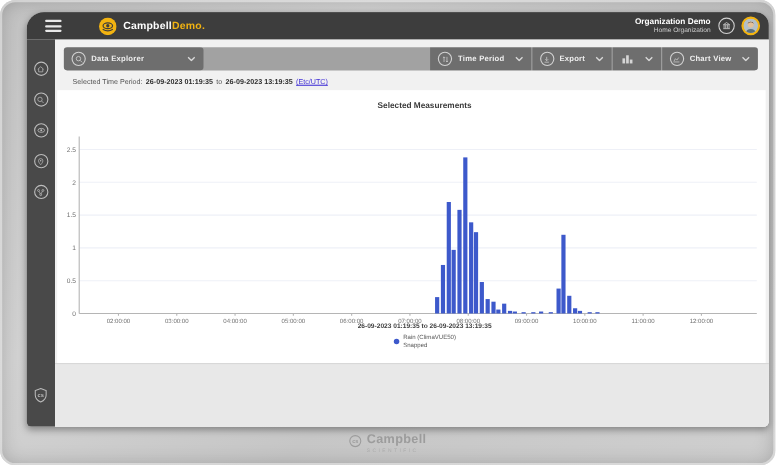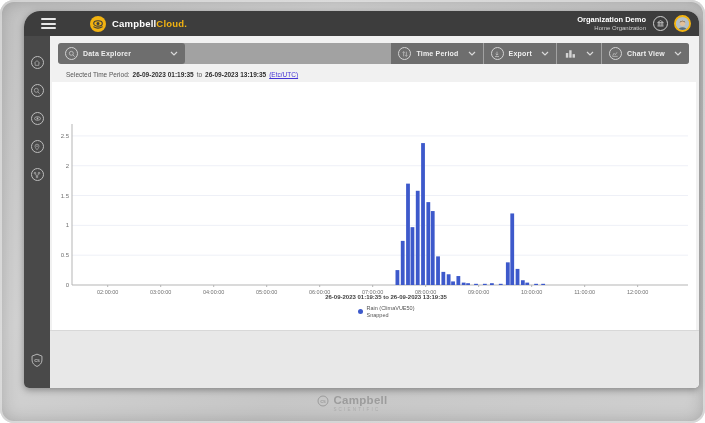--- a/index.html
+++ b/index.html
@@ -81,21 +81,21 @@
         <i></i>
           <i></i>
           <i></i>
       </div>
       <svg class="logo-circle" viewBox="0 0 16 16">
         <circle cx="8" cy="8" r="8" fill="#f2b311"></circle>
         <ellipse cx="8" cy="7.4" rx="4.3" ry="2.7" fill="none" stroke="#3d3d3d" stroke-width="1.1"></ellipse>
         <circle cx="8" cy="7.4" r="1.5" fill="#3d3d3d"></circle>
         <path d="M3.4 10.6c2.8 1.9 6.4 1.9 9.2 0" fill="none" stroke="#3d3d3d" stroke-width="1.1"></path>
       </svg>
-      <div class="wordmark"><span>Campbell</span><span class="gold">Cloud.</span></div>
+      <div class="wordmark"><span>Campbell</span><span class="gold">Demo.</span></div>
       <div class="hspacer"></div>
       <div class="account">
         <div class="nm">Organization Demo</div>
         <div class="org">Home Organization</div>
       </div>
       <div class="circle-btn">
         <svg width="9" height="9" viewBox="0 0 12 12">
           <path d="M2.2 4.6L6 2l3.8 2.6z M3 5v4 M5 5v4 M7 5v4 M9 5v4 M2 9.4h8" fill="none" stroke="#cfcfcf" stroke-width="1"></path>
         </svg>
       </div>
@@ -216,20 +216,21 @@
 
       <div class="status">
         <span>Selected Time Period:</span>
         <b>26-09-2023 01:19:35</b>
         <span>to</span>
         <b>26-09-2023 13:19:35</b>
         <a>(Etc/UTC)</a>
       </div>
 
       <div class="panel">
+        <div class="chart-title">Selected Measurements</div>
         <svg id="chart-svg" width="646" height="192">
             <text x="17" y="179" font-size="6" fill="#707070" text-anchor="end" font-family="Liberation Sans, sans-serif">0</text>
             <line x1="20" x2="636" y1="147.1851851851852" y2="147.1851851851852" stroke="#eef0f7" stroke-width="1"></line>
             <text x="17" y="149.1851851851852" font-size="6" fill="#707070" text-anchor="end" font-family="Liberation Sans, sans-serif">0.5</text>
             <line x1="20" x2="636" y1="117.37037037037038" y2="117.37037037037038" stroke="#eef0f7" stroke-width="1"></line>
             <text x="17" y="119.37037037037038" font-size="6" fill="#707070" text-anchor="end" font-family="Liberation Sans, sans-serif">1</text>
             <line x1="20" x2="636" y1="87.55555555555557" y2="87.55555555555557" stroke="#eef0f7" stroke-width="1"></line>
             <text x="17" y="89.55555555555557" font-size="6" fill="#707070" text-anchor="end" font-family="Liberation Sans, sans-serif">1.5</text>
             <line x1="20" x2="636" y1="57.74074074074075" y2="57.74074074074075" stroke="#eef0f7" stroke-width="1"></line>
             <text x="17" y="59.74074074074075" font-size="6" fill="#707070" text-anchor="end" font-family="Liberation Sans, sans-serif">2</text>

